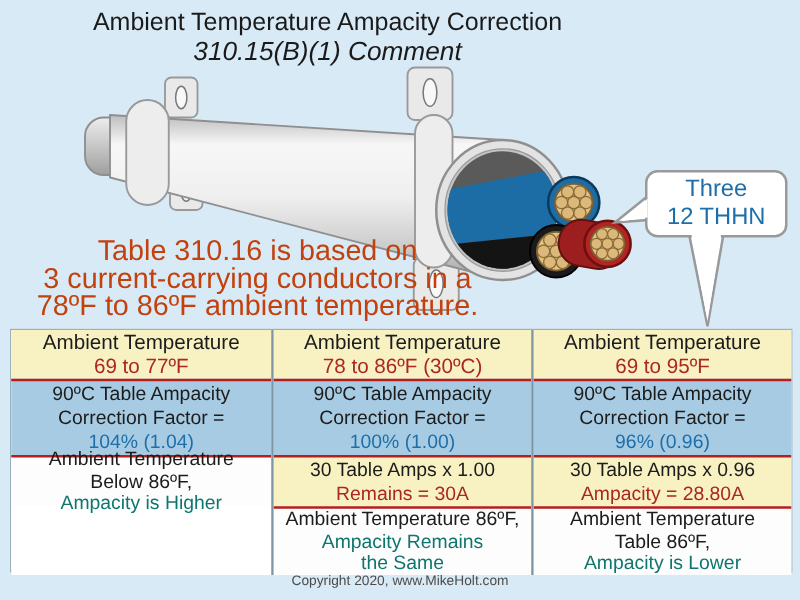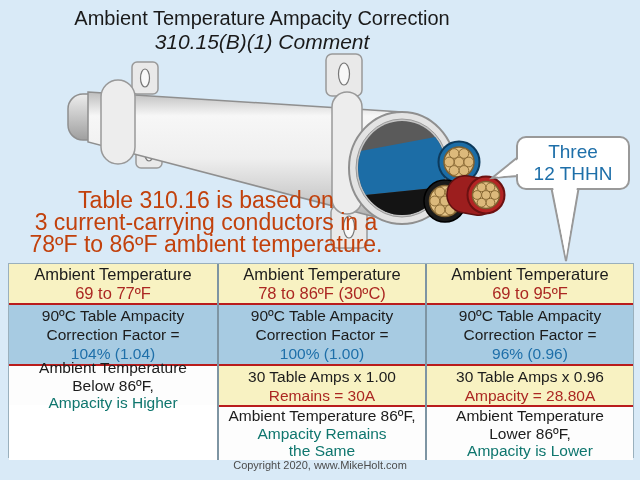--- a/index.html
+++ b/index.html
@@ -220,21 +220,21 @@
         <div data-bind="table.columns.2.factor_line1">90ºC Table Ampacity</div>
         <div data-bind="table.columns.2.factor_line2">Correction Factor =</div>
         <div class="t-blue" data-bind="table.columns.2.factor_value">96% (0.96)</div>
       </div>
       <div class="cell cell-calc">
         <div data-bind="table.columns.2.calc_line">30 Table Amps x 0.96</div>
         <div class="t-red" data-bind="table.columns.2.ampacity_line">Ampacity = 28.80A</div>
       </div>
       <div class="cell cell-note">
         <div data-bind="table.columns.2.note_black1">Ambient Temperature</div>
-        <div data-bind="table.columns.2.note_black2">Lower 86ºF,</div>
+        <div data-bind="table.columns.2.note_black2">Table 86ºF,</div>
         <div class="t-red-italic" data-bind="table.columns.2.note_red1">Ampacity is Lower</div>
 
       </div>
     </div>
 
   </div>
 
   <div class="copyright" data-bind="footer.copyright">Copyright 2020, www.MikeHolt.com</div>
 </div>
 

